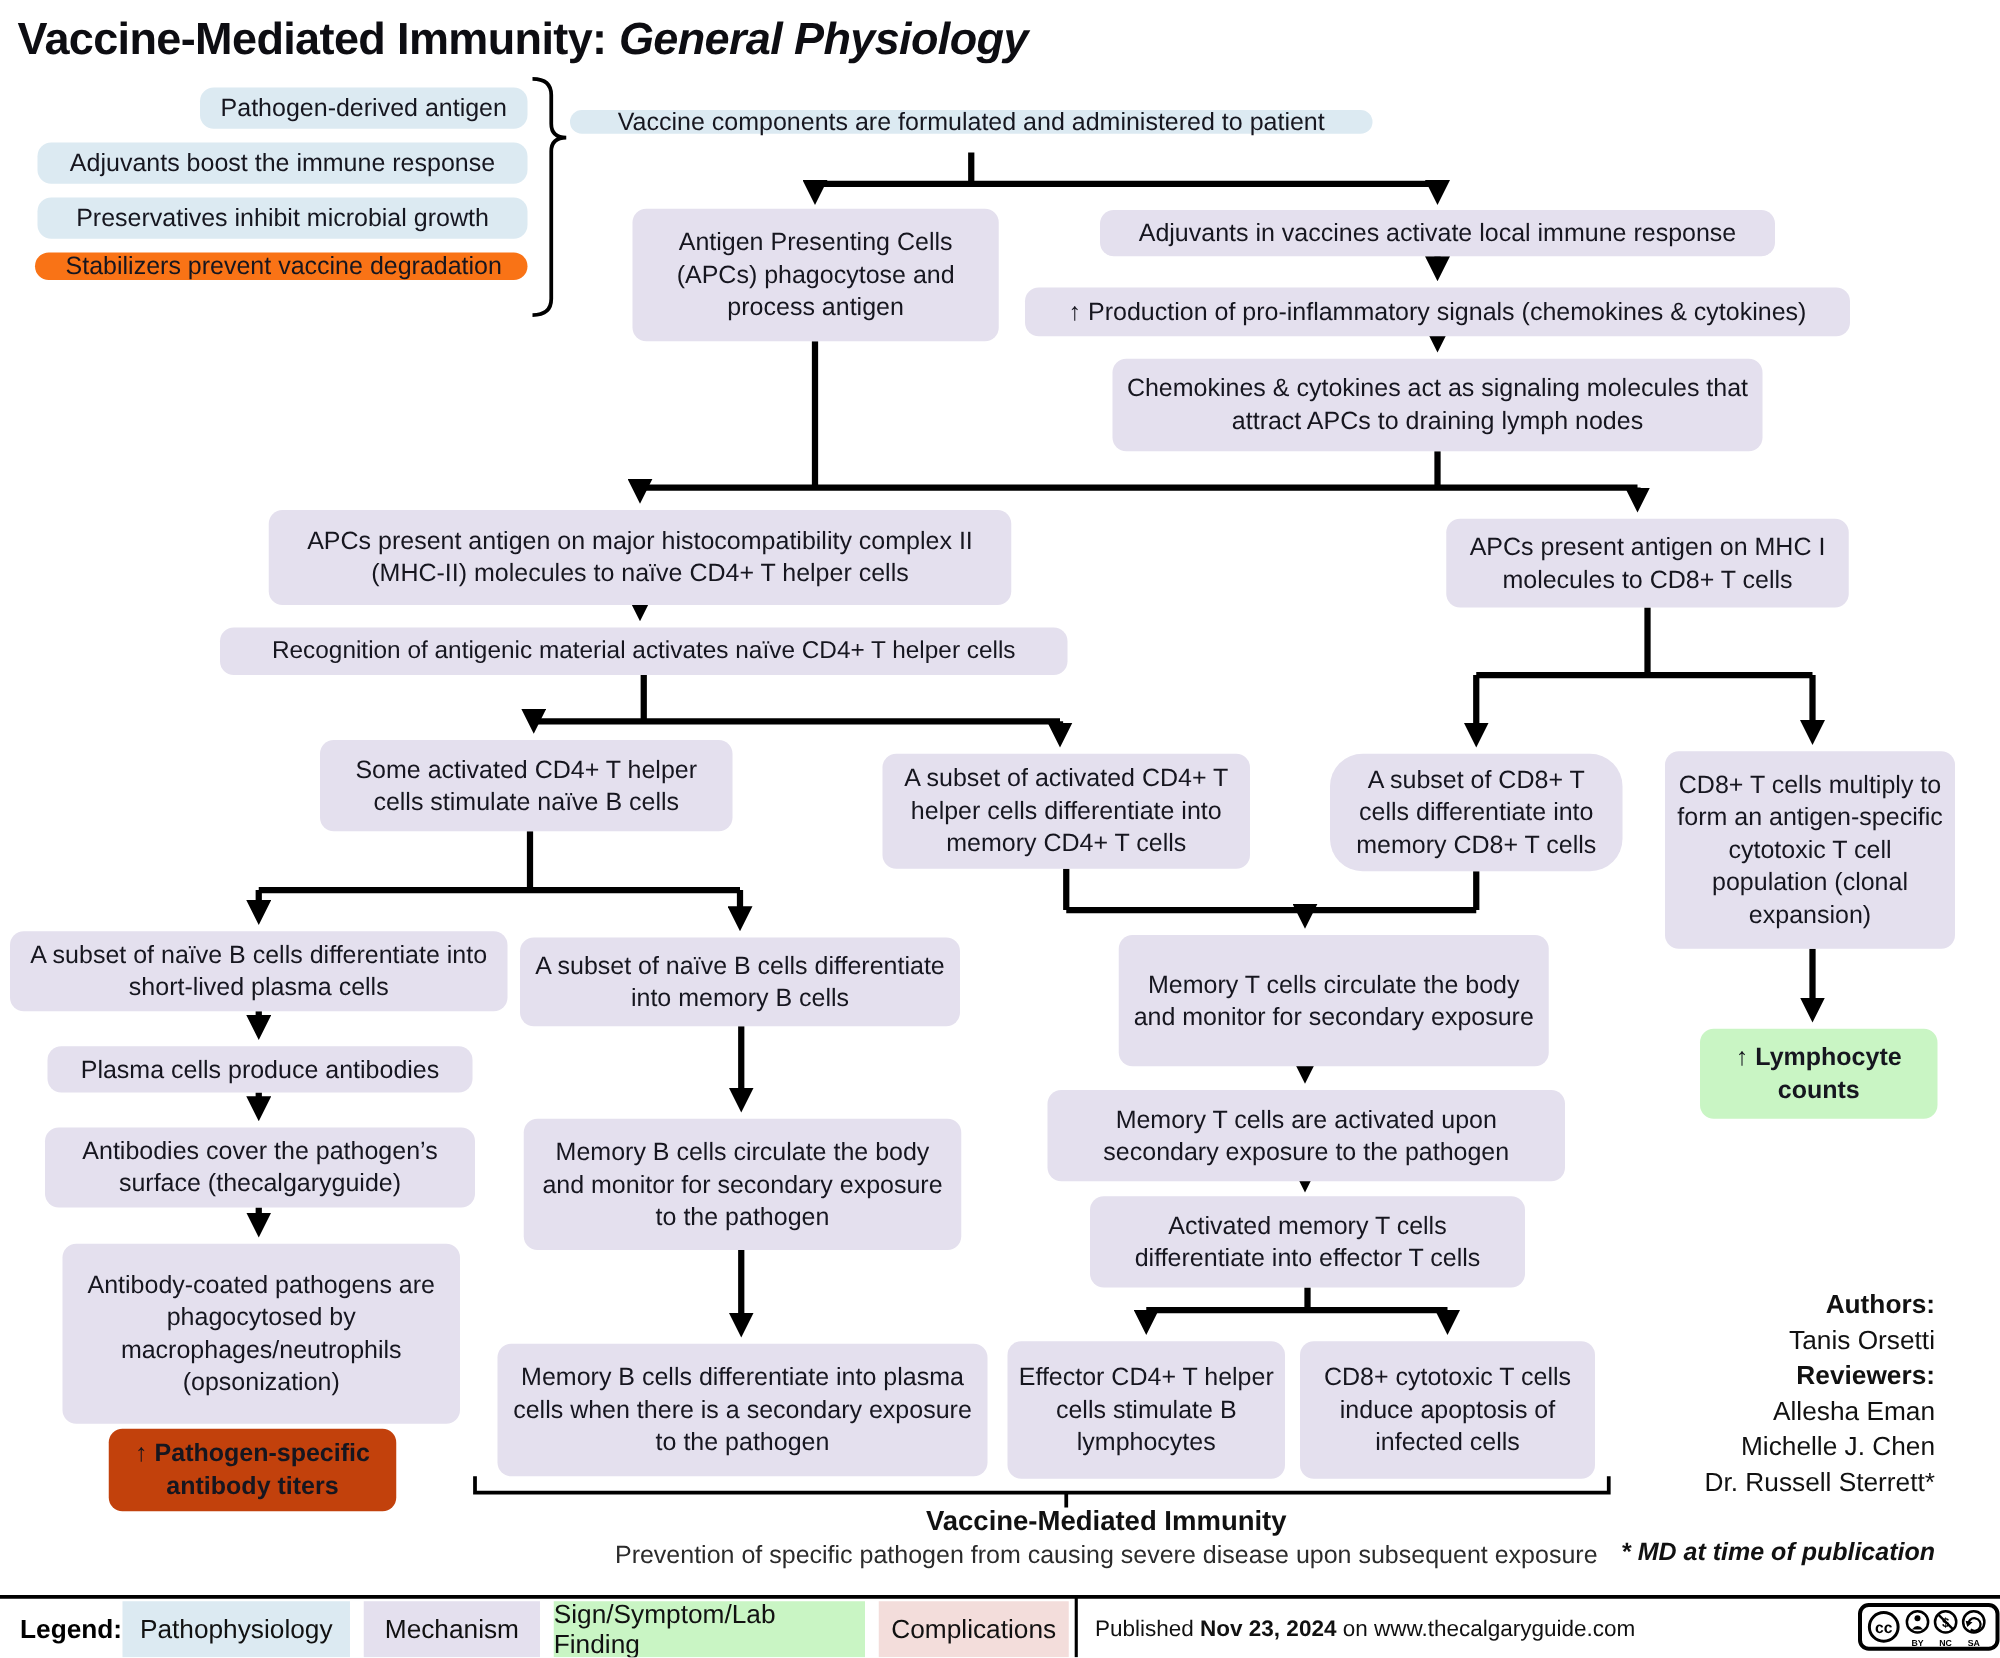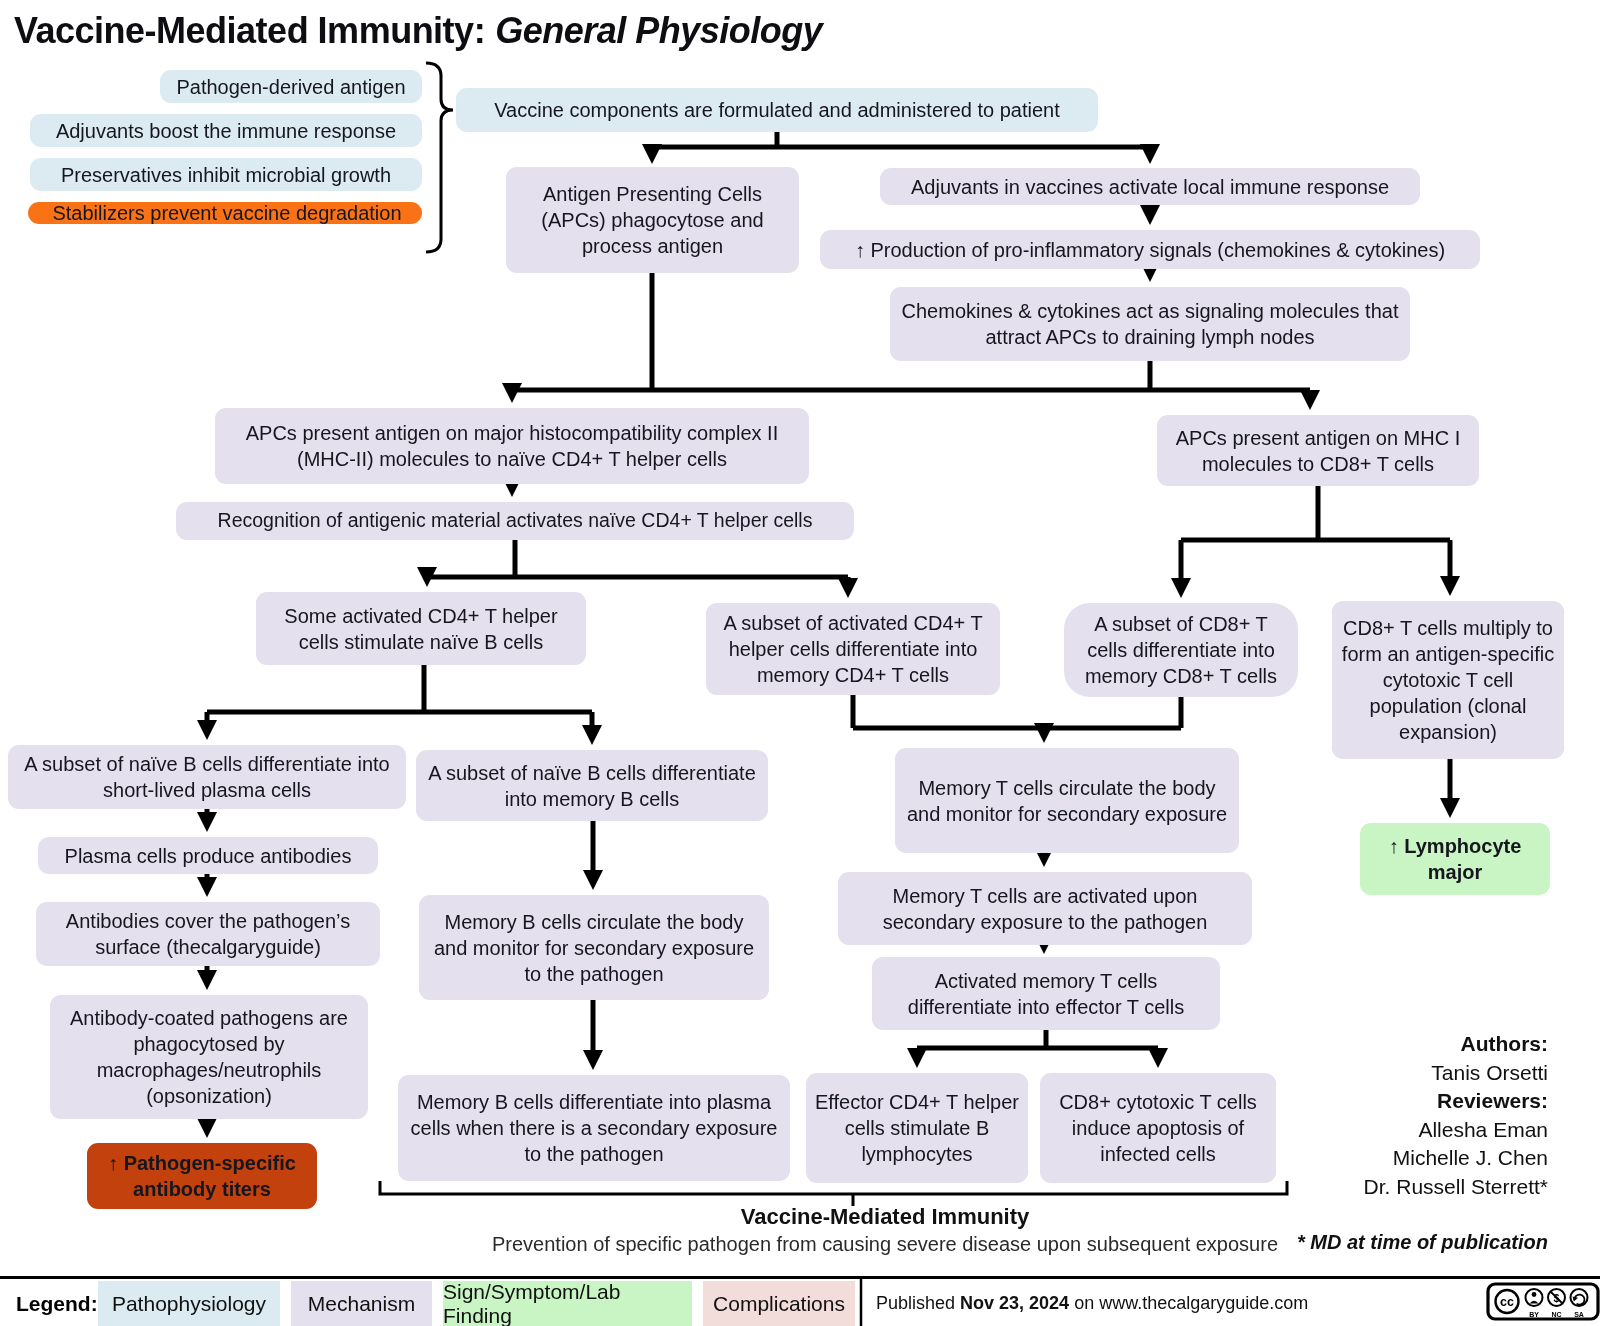--- a/index.html
+++ b/index.html
@@ -150,38 +150,38 @@
 
   <div id="page-title">
     <span>Vaccine-Mediated Immunity:</span><span class="em">General Physiology</span>
   </div>
 
   <div class="node patho" style="left: 160px; top: 70px; width: 262px; height: 33px; background-color: rgb(220, 234, 242);">Pathogen-derived antigen</div>
   <div class="node patho" style="left: 30px; top: 114px; width: 392px; height: 33px; background-color: rgb(220, 234, 242);">Adjuvants boost the immune response</div>
   <div class="node patho" style="left: 30px; top: 158px; width: 392px; height: 33px; background-color: rgb(220, 234, 242);">Preservatives inhibit microbial growth</div>
   <div class="node patho" style="left: 28px; top: 202px; width: 394px; height: 22px; background-color: #f97316; padding-left: 12px;">Stabilizers prevent vaccine degradation</div>
 
-  <div class="node patho" style="left: 456px; top: 88px; width: 642px; height: 44px; background-color: rgb(220, 234, 242);">Vaccine components are formulated and administered to patient</div>
+  <div class="node patho" style="left: 456px; top: 88px; width: 642px; height: 19px; background-color: rgb(220, 234, 242);">Vaccine components are formulated and administered to patient</div>
   <div class="node mech" style="left: 506px; top: 167px; width: 293px; height: 106px; background-color: rgb(228, 224, 238);">Antigen Presenting Cells (APCs) phagocytose and process antigen</div>
   <div class="node mech" style="left: 880px; top: 168px; width: 540px; height: 37px; background-color: rgb(228, 224, 238);">Adjuvants in vaccines activate local immune response</div>
   <div class="node mech" style="left: 820px; top: 230px; width: 660px; height: 39px; background-color: rgb(228, 224, 238);">↑ Production of pro-inflammatory signals (chemokines &amp; cytokines)</div>
   <div class="node mech" style="left: 890px; top: 287px; width: 520px; height: 74px; background-color: rgb(228, 224, 238);">Chemokines &amp; cytokines act as signaling molecules that attract APCs to draining lymph nodes</div>
   <div class="node mech" style="left: 215px; top: 408px; width: 594px; height: 76px; background-color: rgb(228, 224, 238);">APCs present antigen on major histocompatibility complex II (MHC-II) molecules to naïve CD4+ T helper cells</div>
   <div class="node mech" style="left: 176px; top: 502px; width: 678px; height: 38px; font-size: 19.5px; background-color: rgb(228, 224, 238);">Recognition of antigenic material activates naïve CD4+ T helper cells</div>
   <div class="node mech" style="left: 256px; top: 592px; width: 330px; height: 73px; background-color: rgb(228, 224, 238);">Some activated CD4+ T helper cells stimulate naïve B cells</div>
   <div class="node mech" style="left: 706px; top: 603px; width: 294px; height: 92px; background-color: rgb(228, 224, 238);">A subset of activated CD4+ T helper cells differentiate into memory CD4+ T cells</div>
   <div class="node mech" style="left: 1157px; top: 415px; width: 322px; height: 71px; background-color: rgb(228, 224, 238);">APCs present antigen on MHC I molecules to CD8+ T cells</div>
   <div class="node mech" style="left: 1064px; top: 603px; width: 234px; height: 94px; background-color: rgb(228, 224, 238); border-radius: 26px;">A subset of CD8+ T cells differentiate into memory CD8+ T cells</div>
   <div class="node mech" style="left: 1332px; top: 601px; width: 232px; height: 158px; background-color: rgb(228, 224, 238);">CD8+ T cells multiply to form an antigen-specific cytotoxic T cell population (clonal expansion)</div>
-  <div class="node finding" style="left: 1360px; top: 823px; width: 190px; height: 72px; background-color: rgb(201, 245, 196);">↑ Lymphocyte major</div>
+  <div class="node finding" style="left: 1360px; top: 823px; width: 190px; height: 72px; background-color: rgb(201, 245, 196);">↑ Lymphocyte counts</div>
 
   <div class="node mech" style="left: 8px; top: 745px; width: 398px; height: 64px; background-color: rgb(228, 224, 238);">A subset of naïve B cells differentiate into short-lived plasma cells</div>
   <div class="node mech" style="left: 38px; top: 837px; width: 340px; height: 37px; background-color: rgb(228, 224, 238);">Plasma cells produce antibodies</div>
   <div class="node mech" style="left: 36px; top: 902px; width: 344px; height: 64px; background-color: rgb(228, 224, 238);">Antibodies cover the pathogen’s surface (thecalgaryguide)</div>
-  <div class="node mech" style="left: 50px; top: 995px; width: 318px; height: 124px; background-color: rgb(228, 224, 238);">Antibody-coated pathogens are phagocytosed by macrophages/neutrophils (opsonization)</div>
+  <div class="node mech" style="left: 50px; top: 995px; width: 318px; height: 144px; background-color: rgb(228, 224, 238);">Antibody-coated pathogens are phagocytosed by macrophages/neutrophils (opsonization)</div>
   <div class="node finding" style="left: 87px; top: 1143px; width: 230px; height: 66px; background-color: #c2410c;">↑ Pathogen-specific antibody titers</div>
   <div class="node mech" style="left: 416px; top: 750px; width: 352px; height: 71px; background-color: rgb(228, 224, 238);">A subset of naïve B cells differentiate into memory B cells</div>
   <div class="node mech" style="left: 419px; top: 895px; width: 350px; height: 105px; background-color: rgb(228, 224, 238);">Memory B cells circulate the body and monitor for secondary exposure to the pathogen</div>
   <div class="node mech" style="left: 398px; top: 1075px; width: 392px; height: 106px; background-color: rgb(228, 224, 238);">Memory B cells differentiate into plasma cells when there is a secondary exposure to the pathogen</div>
 
   <div class="node mech" style="left: 895px; top: 748px; width: 344px; height: 105px; background-color: rgb(228, 224, 238);">Memory T cells circulate the body and monitor for secondary exposure</div>
   <div class="node mech" style="left: 838px; top: 872px; width: 414px; height: 73px; background-color: rgb(228, 224, 238);">Memory T cells are activated upon secondary exposure to the pathogen</div>
   <div class="node mech" style="left: 872px; top: 957px; width: 348px; height: 73px; background-color: rgb(228, 224, 238);">Activated memory T cells differentiate into effector T cells</div>
   <div class="node mech" style="left: 806px; top: 1073px; width: 222px; height: 110px; background-color: rgb(228, 224, 238);">Effector CD4+ T helper cells stimulate B lymphocytes</div>
   <div class="node mech" style="left: 1040px; top: 1073px; width: 236px; height: 110px; background-color: rgb(228, 224, 238);">CD8+ cytotoxic T cells induce apoptosis of infected cells</div>

